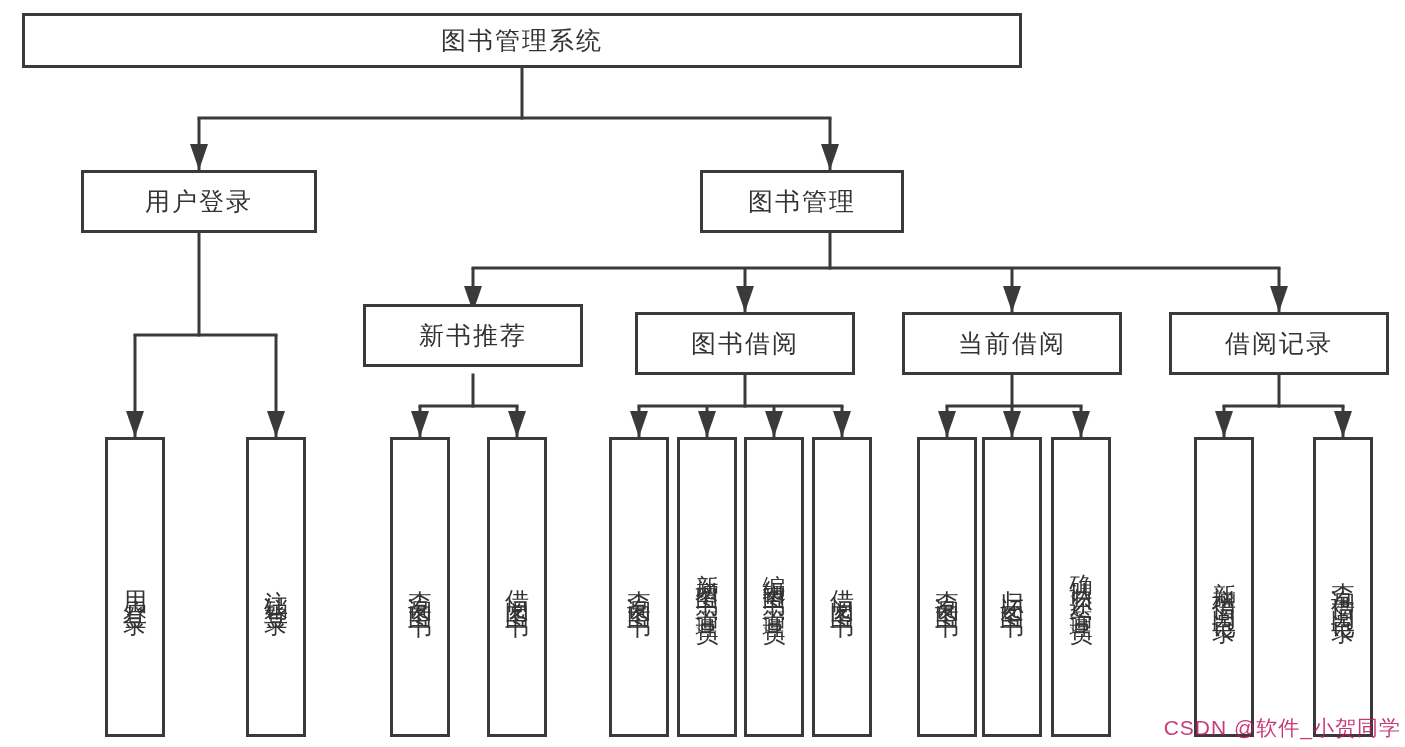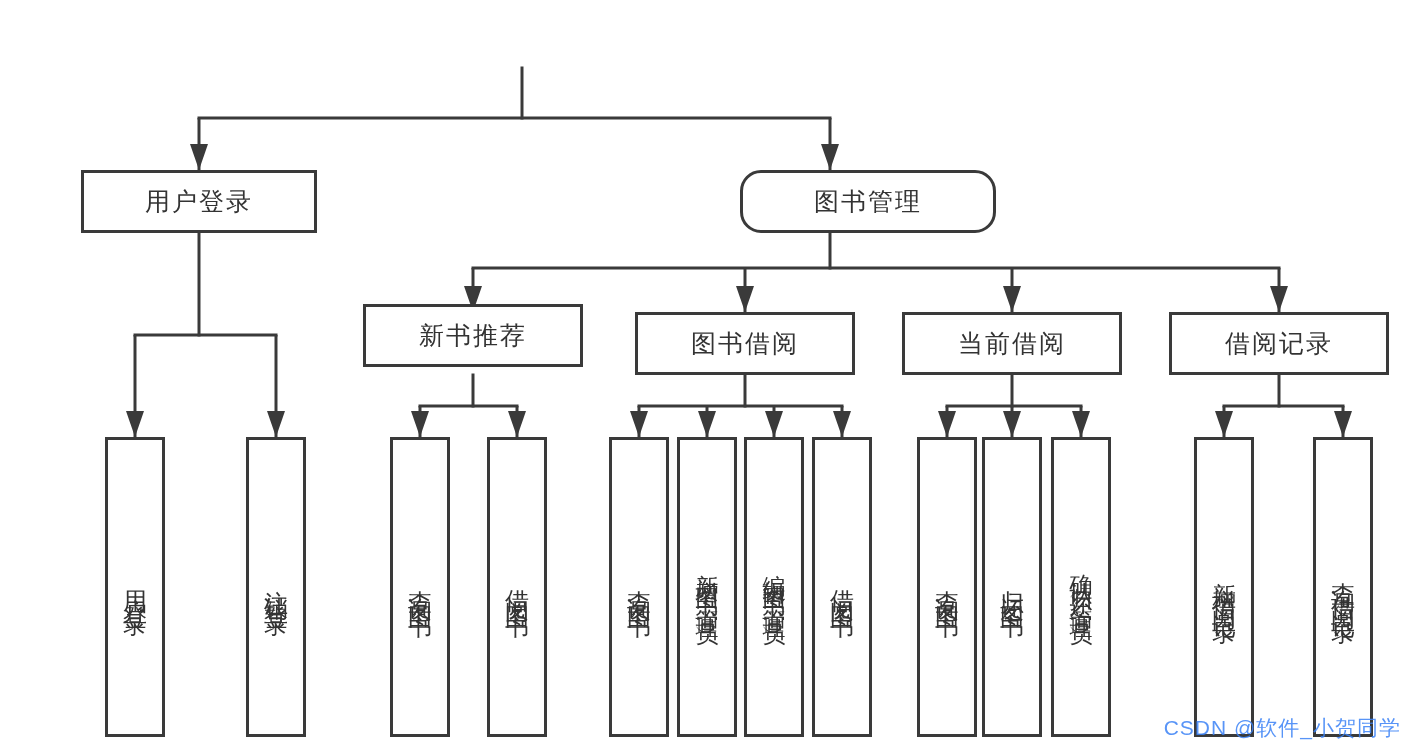--- a/index.html
+++ b/index.html
@@ -43,21 +43,21 @@
   }
   .vnode.tight {
     letter-spacing: 7px;
     font-size: 23px;
   }
   #watermark {
     position: absolute;
     top: 714px;
     right: 4px;
     font-size: 21px;
-    color: #3b82f6;
+    color: #be185d;
     opacity: 0.85;
     letter-spacing: 1px;
     white-space: nowrap;
     z-index: 5;
   }
 </style>
 </head>
 <body>
 
 <div id="canvas">
@@ -108,23 +108,24 @@
       <line x1="774" y1="406" x2="774" y2="437" marker-end="url(#ah)"></line>
       <line x1="842" y1="406" x2="842" y2="437" marker-end="url(#ah)"></line>
       <line x1="947" y1="406" x2="947" y2="437" marker-end="url(#ah)"></line>
       <line x1="1012" y1="406" x2="1012" y2="437" marker-end="url(#ah)"></line>
       <line x1="1081" y1="406" x2="1081" y2="437" marker-end="url(#ah)"></line>
       <line x1="1224" y1="406" x2="1224" y2="437" marker-end="url(#ah)"></line>
       <line x1="1343" y1="406" x2="1343" y2="437" marker-end="url(#ah)"></line>
     </g>
   </svg>
 
+  <div class="node hnode" style="left:22px; top:13px; width:1000px; height:55px;">图书管理系统</div>
 
   <div class="node hnode" style="left:81px; top:170px; width:236px; height:63px;">用户登录</div>
-  <div class="node hnode" style="left:740px; top:170px; width:256px; height:63px;border-radius:21px;">图书管理</div>
+  <div class="node hnode" style="left:700px; top:170px; width:204px; height:63px;">图书管理</div>
 
   <div class="node hnode" style="left:363px; top:304px; width:220px; height:63px;">新书推荐</div>
   <div class="node hnode" style="left:902px; top:312px; width:220px; height:63px;">当前借阅</div>
   <div class="node hnode" style="left:635px; top:312px; width:220px; height:63px;">图书借阅</div>
   <div class="node hnode" style="left:1169px; top:312px; width:220px; height:63px;">借阅记录</div>
 
   <div class="node vnode" style="left:105px; top:437px; width:60px; height:300px;">用户登录</div>
   <div class="node vnode" style="left:246px; top:437px; width:60px; height:300px;">注销登录</div>
 
   <div class="node vnode" style="left:390px; top:437px; width:60px; height:300px;">查询图书</div>

